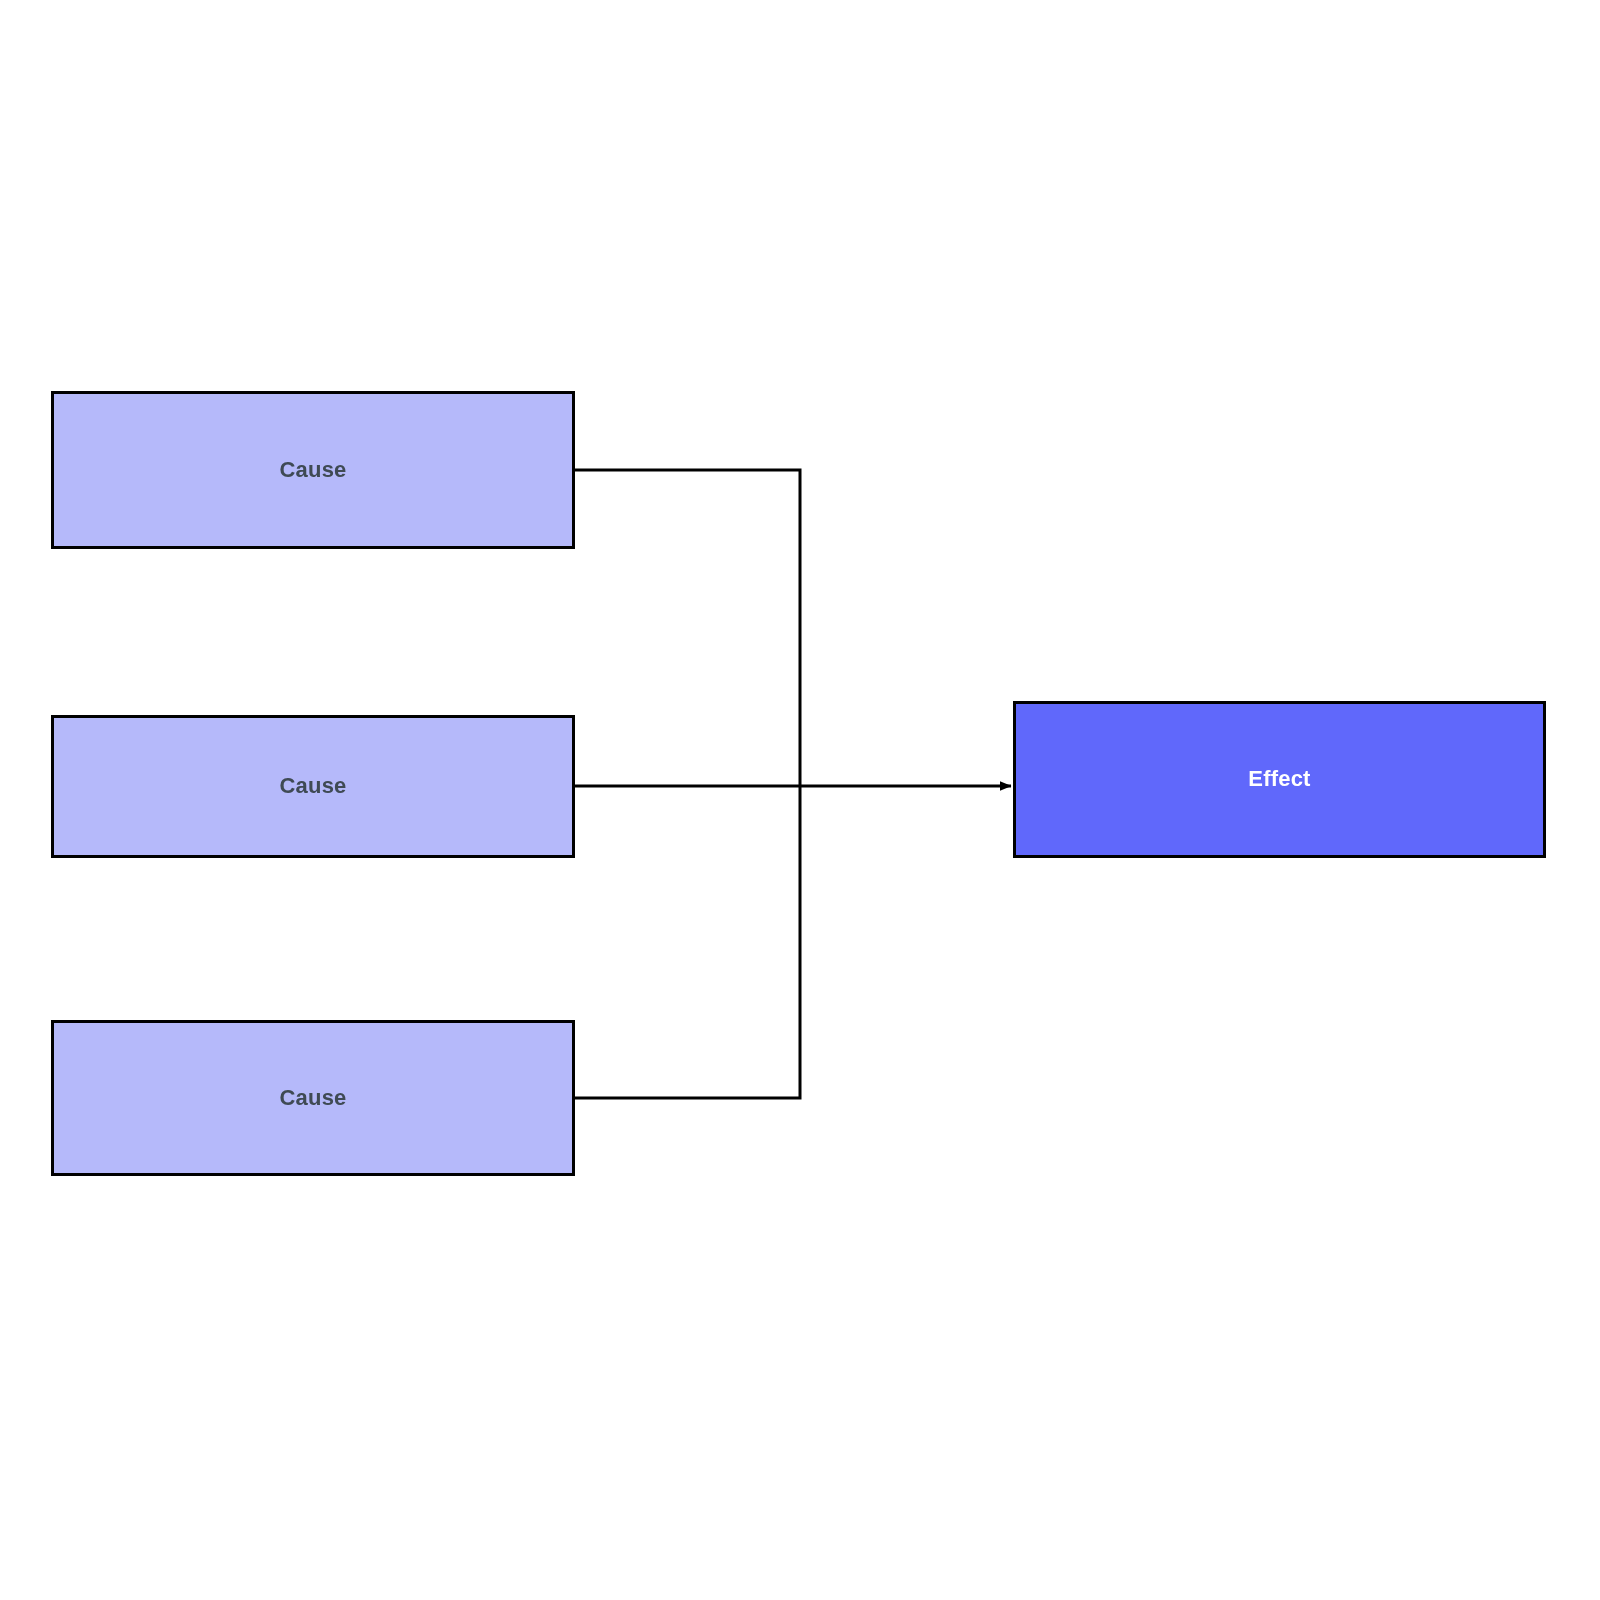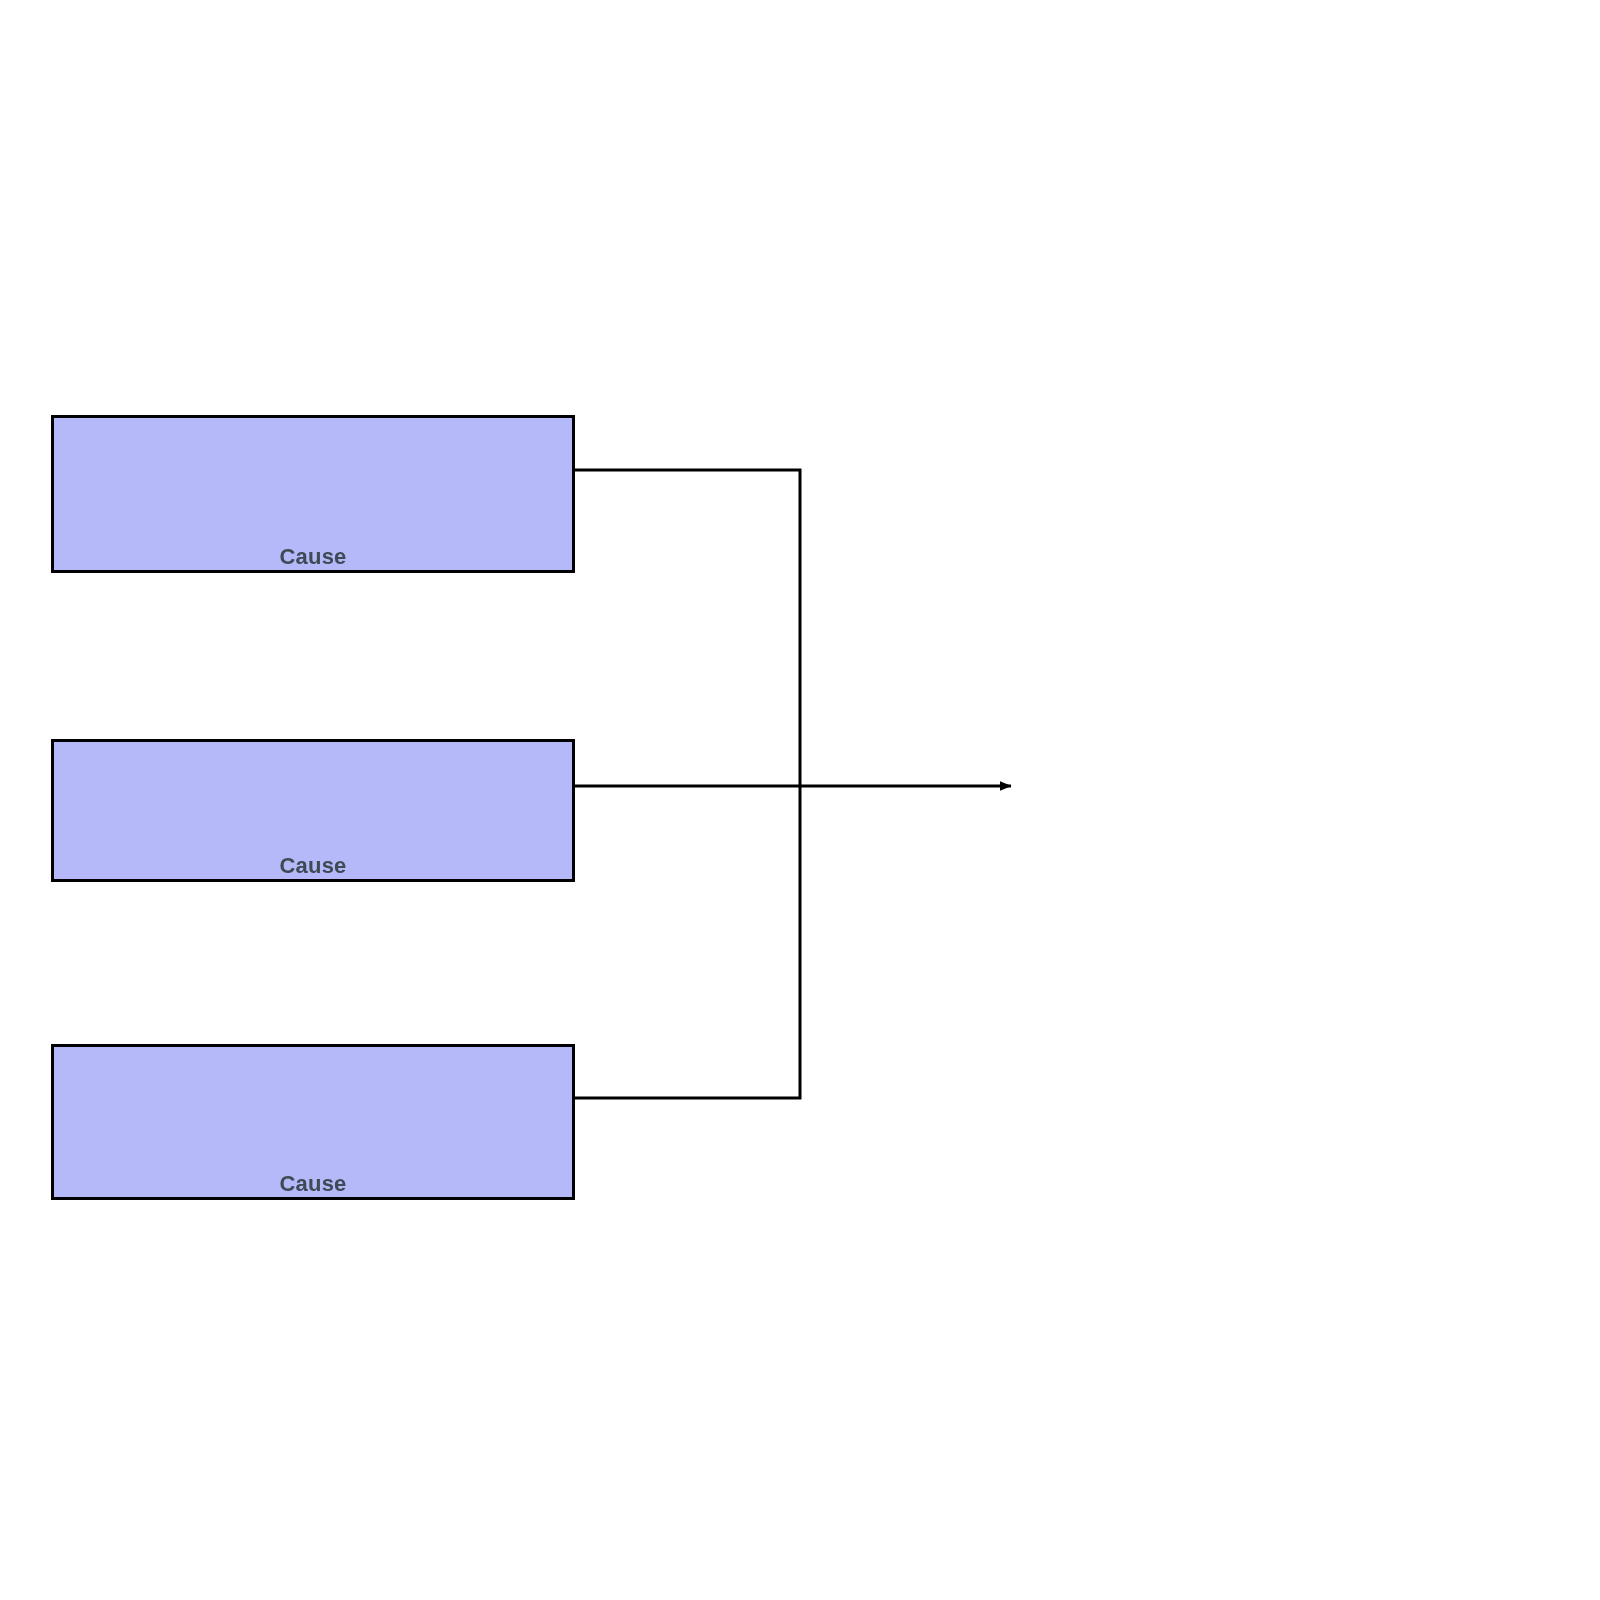--- a/index.html
+++ b/index.html
@@ -25,25 +25,24 @@
     left: 0;
     top: 0;
     width: 1600px;
     height: 1600px;
     pointer-events: none;
   }
   .node {
     position: absolute;
     box-sizing: border-box;
     display: flex;
-    align-items: flex-end;
+    align-items: center;
     justify-content: center;
     border: 3px solid #000000;
     text-align: center;
-    margin-top: 24px;
   }
   .node-label {
     font-weight: bold;
     font-size: 22px;
     letter-spacing: 0.2px;
     line-height: 1.2;
     user-select: none;
   }
   .cause-node {
     background: #b5b9fa;
@@ -82,14 +81,17 @@
   </div>
 
   <div class="node cause-node" style="left:51px; top:715px; width:524px; height:143px;">
     <span class="node-label">Cause</span>
   </div>
 
   <div class="node cause-node" style="left:51px; top:1020px; width:524px; height:156px;">
     <span class="node-label">Cause</span>
   </div>
 
+  <div class="node effect-node" style="left:1013px; top:701px; width:533px; height:157px;">
+    <span class="node-label">Effect</span>
+  </div>
 
 </div>
 
 </body></html>

